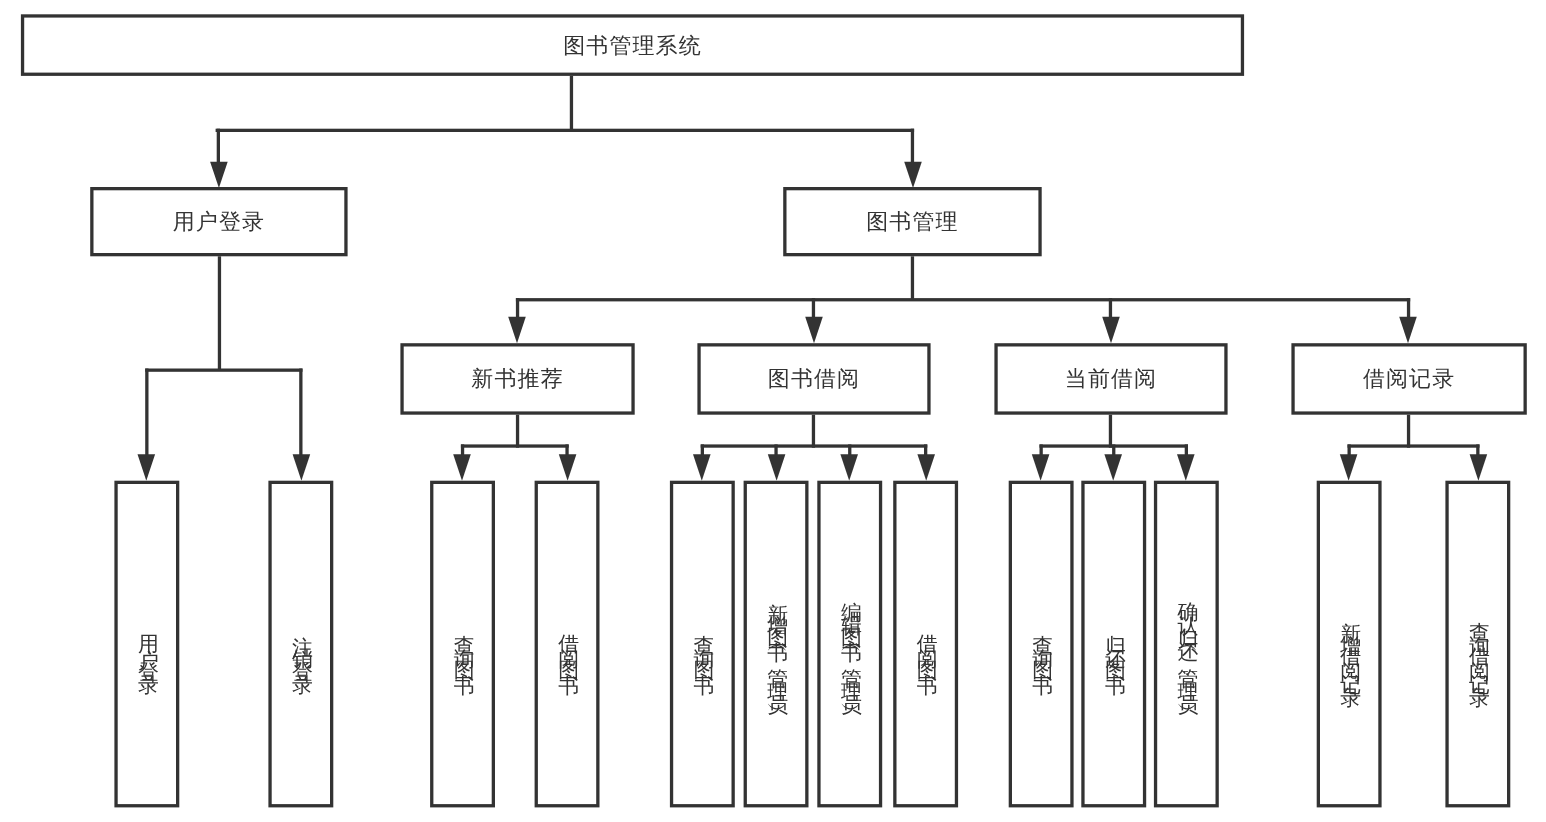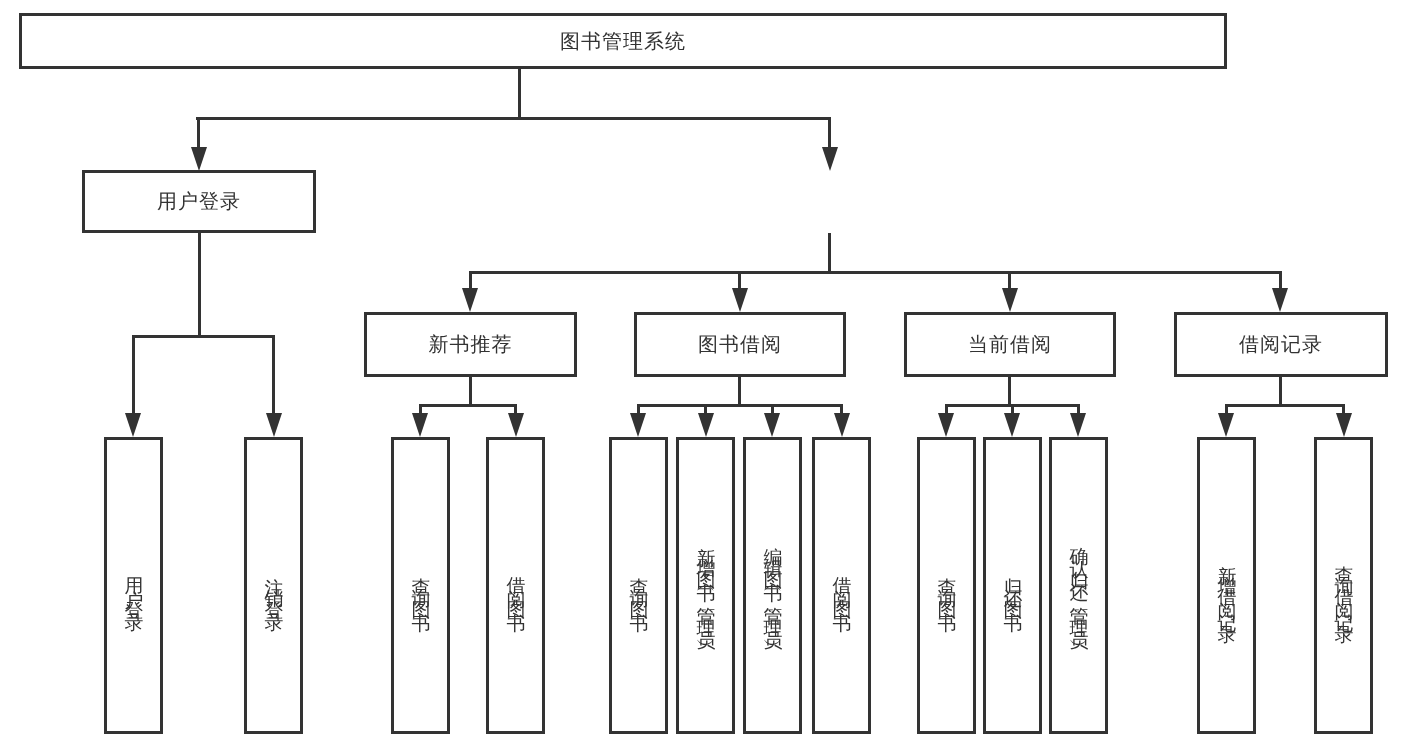--- a/index.html
+++ b/index.html
@@ -51,33 +51,36 @@
     color:#ababab;
     letter-spacing:1px;
     z-index:10;
   }
 </style>
 </head>
 <body>
 
 <div class="canvas">
 
-  <div class="box" style="left:19px;top:13px;width:1208px;height:56px">
+  <div class="box" style="left:19px;top:13px;width:1112px;height:56px">
     <span>图书管理系统</span>
   </div>
 
   <div class="vl" style="left:518px;top:69px;height:50px"></div>
   <div class="hl" style="left:196px;top:117px;width:635px"></div>
   <div class="vl" style="left:197px;top:117px;height:33px"></div>
   <div class="arr" style="left:191px;top:147px"></div>
   <div class="vl" style="left:828px;top:117px;height:33px"></div>
   <div class="arr" style="left:822px;top:147px"></div>
 
   <div class="box" style="left:82px;top:170px;width:234px;height:63px">
     <span>用户登录</span>
+  </div>
+  <div class="box" style="left:712px;top:170px;width:235px;height:63px">
+    <span>图书管理</span>
   </div>
 
   <div class="vl" style="left:198px;top:233px;height:104px"></div>
   <div class="hl" style="left:132px;top:335px;width:143px"></div>
   <div class="vl" style="left:132px;top:335px;height:82px"></div>
   <div class="arr" style="left:125px;top:413px"></div>
   <div class="vl" style="left:272px;top:335px;height:82px"></div>
   <div class="arr" style="left:266px;top:413px"></div>
 
   <div class="vl" style="left:828px;top:233px;height:40px"></div>

